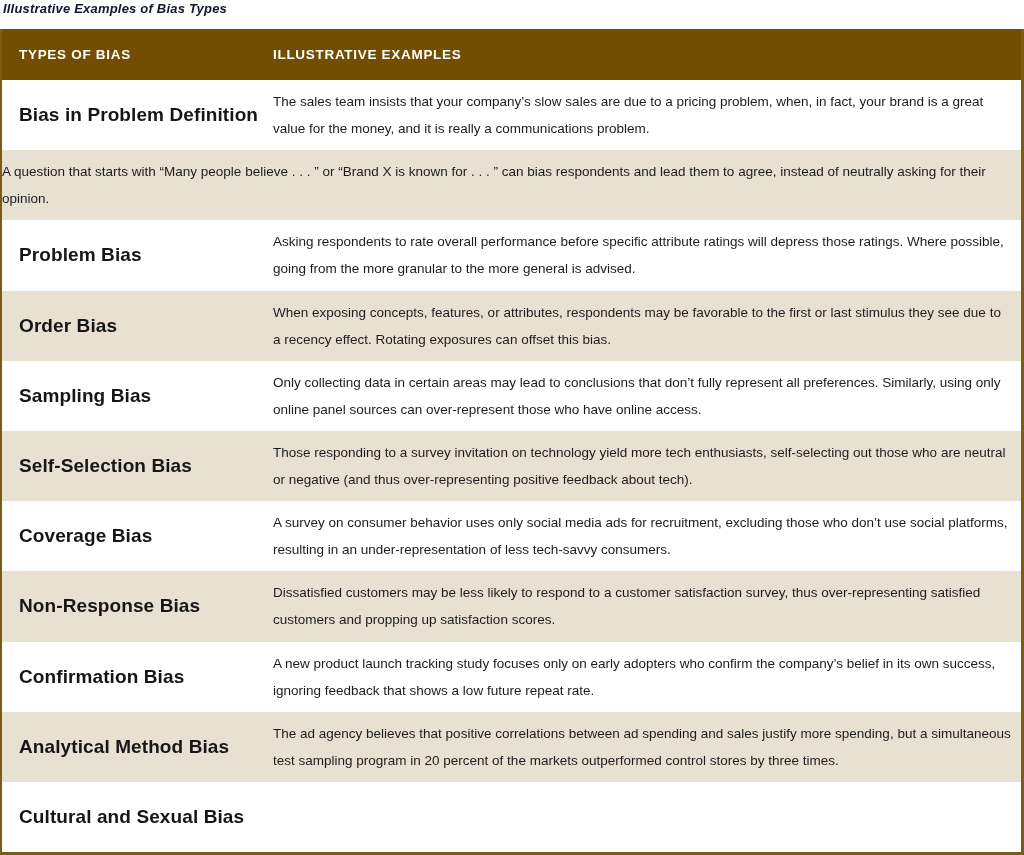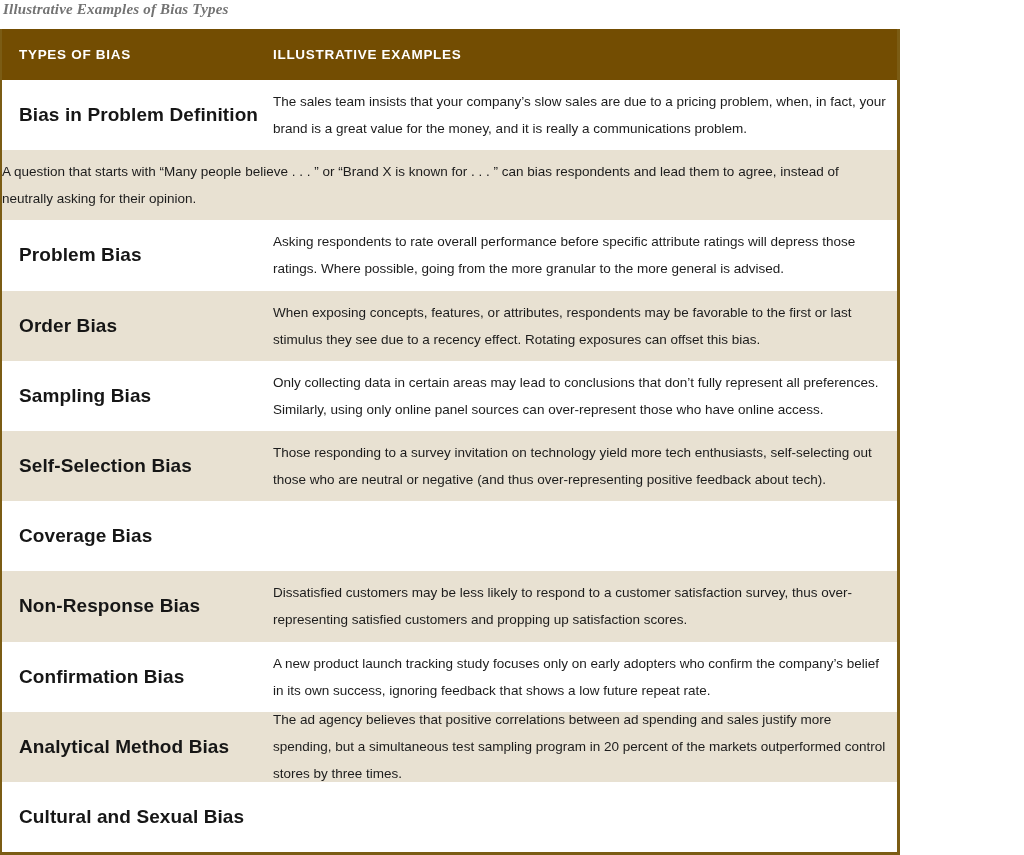--- a/index.html
+++ b/index.html
@@ -10,34 +10,33 @@
     font-family: "Liberation Sans", sans-serif;
     color: #1c1c1c;
     overflow: hidden;
   }
   .page { position: relative; width: 1024px; height: 855px; background: #ffffff; }
 
   .doc-title {
     position: absolute;
     top: 1px;
     left: 3px;
-    font-size: 15px;
+    font-size: 13px;
     font-weight: bold;
     font-style: italic;
     letter-spacing: 0.2px;
-    color: #737373;
+    color: #0f172a;
     white-space: nowrap;
-    font-family: Liberation Serif, serif;
   }
 
   .bias-table {
     position: absolute;
     top: 29px;
     left: 0;
-    width: 900px;
+    width: 1024px;
     border-left: 2px solid var(--border-color, #7B5C14);
     border-right: 3px solid var(--border-color, #7B5C14);
     border-bottom: 3px solid var(--border-color, #7B5C14);
     background: #ffffff;
   }
 
   .thead {
     display: flex;
     height: 51px;
     align-items: center;
@@ -120,20 +119,21 @@
     <div class="cell-example">Only collecting data in certain areas may lead to conclusions that don’t fully represent all preferences. Similarly, using only online panel sources can over-represent those who have online access.</div>
   </div>
 
   <div class="row alt">
     <div class="cell-type">Self-Selection Bias</div>
     <div class="cell-example">Those responding to a survey invitation on technology yield more tech enthusiasts, self-selecting out those who are neutral or negative (and thus over-representing positive feedback about tech).</div>
   </div>
 
   <div class="row">
     <div class="cell-type">Coverage Bias</div>
+    <div class="cell-example">A survey on consumer behavior uses only social media ads for recruitment, excluding those who don’t use social platforms, resulting in an under-representation of less tech-savvy consumers.</div>
   </div>
 
   <div class="row alt">
     <div class="cell-type">Non-Response Bias</div>
     <div class="cell-example">Dissatisfied customers may be less likely to respond to a customer satisfaction survey, thus over-representing satisfied customers and propping up satisfaction scores.</div>
   </div>
 
   <div class="row">
     <div class="cell-type">Confirmation Bias</div>
     <div class="cell-example">A new product launch tracking study focuses only on early adopters who confirm the company’s belief in its own success, ignoring feedback that shows a low future repeat rate.</div>

